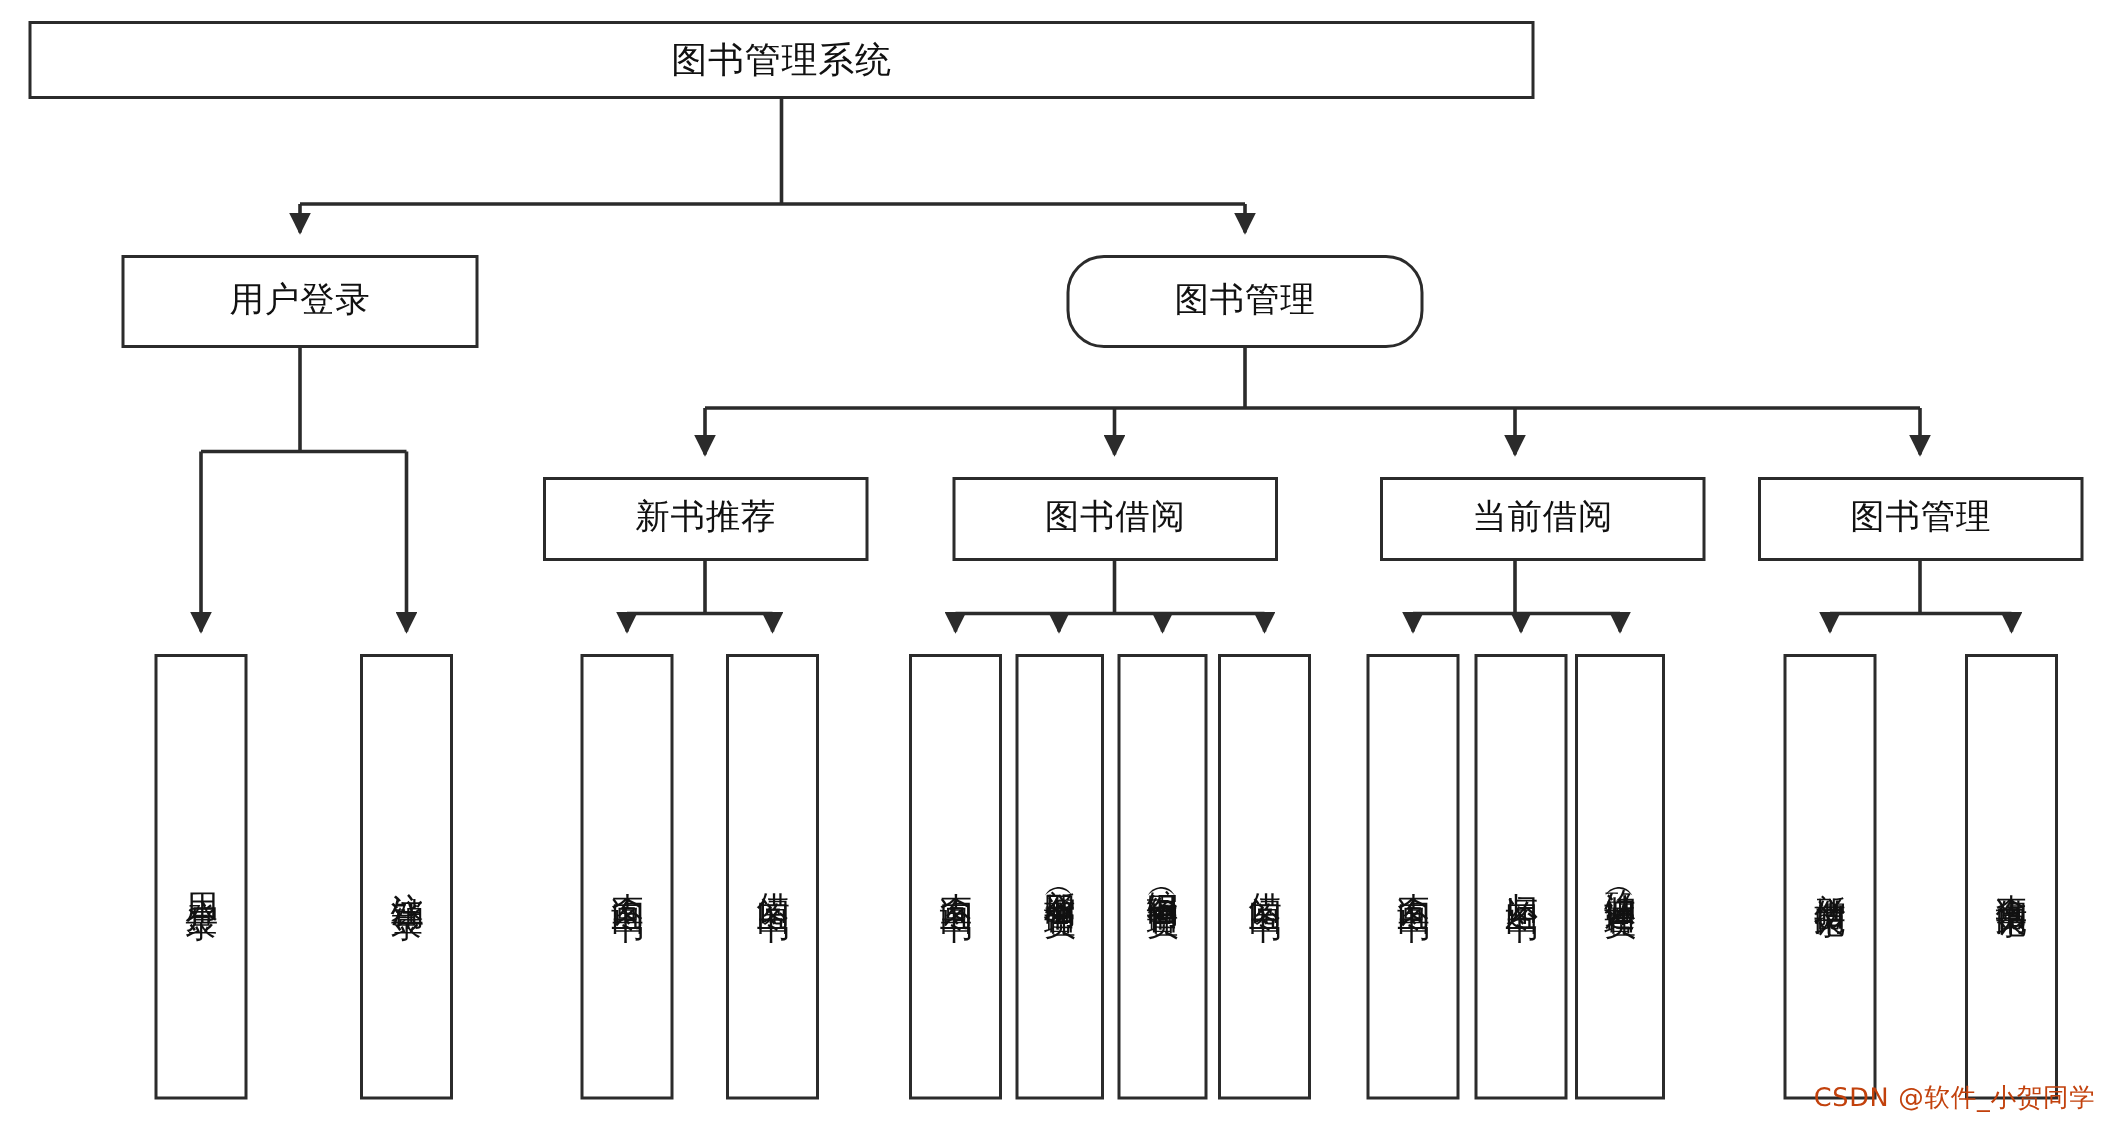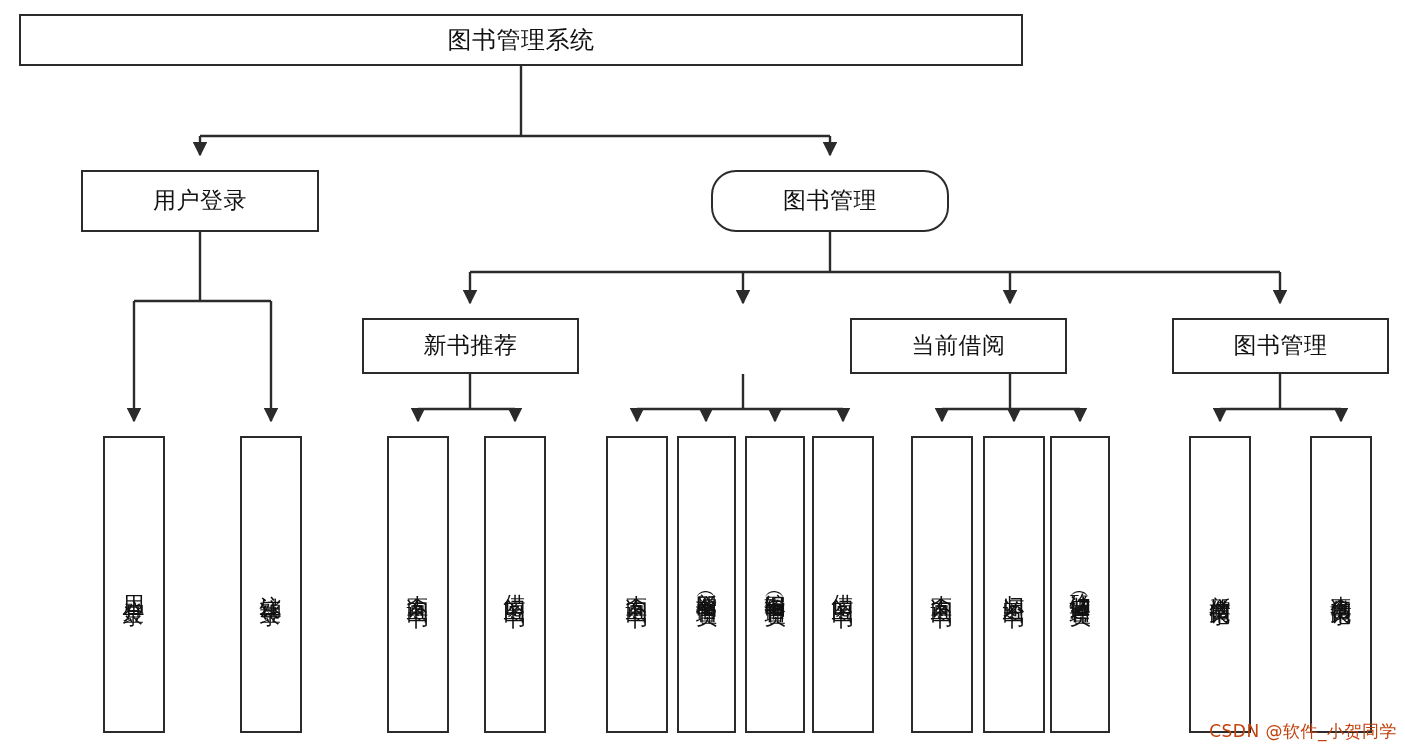--- a/index.html
+++ b/index.html
@@ -142,21 +142,24 @@
   <div class="node h" style="left:81px; top:170px; width:238px; height:62px;">
     <span class="label">用户登录</span>
   </div>
   <div class="node h" style="left:711px; top:170px; width:238px; height:62px;border-radius:25px;">
     <span class="label">图书管理</span>
   </div>
 
   <div class="node h" style="left:362px; top:318px; width:217px; height:56px;">
     <span class="label">新书推荐</span>
   </div>
-  <div class="node h" style="left:850px; top:318px; width:217px; height:56px;">
+  <div class="node h" style="left:635px; top:318px; width:217px; height:56px;">
+    <span class="label">图书借阅</span>
+  </div>
+  <div class="node h" style="left:920px; top:318px; width:217px; height:56px;">
     <span class="label">当前借阅</span>
   </div>
   <div class="node h" style="left:1172px; top:318px; width:217px; height:56px;">
     <span class="label">图书管理</span>
   </div>
 
   <div class="node v" style="left:103px; top:436px; width:62px; height:297px;">
     <span class="label">用户登录</span>
   </div>
   <div class="node v" style="left:240px; top:436px; width:62px; height:297px;">

